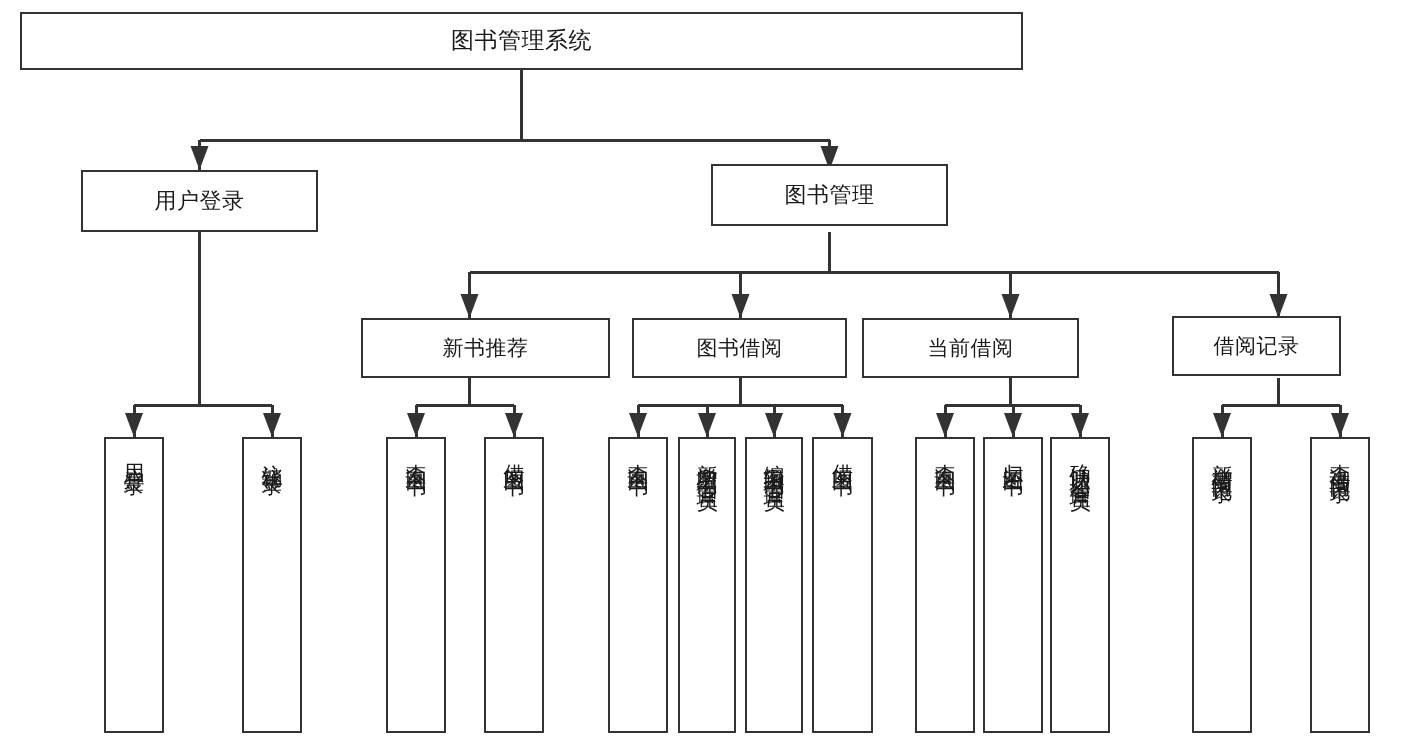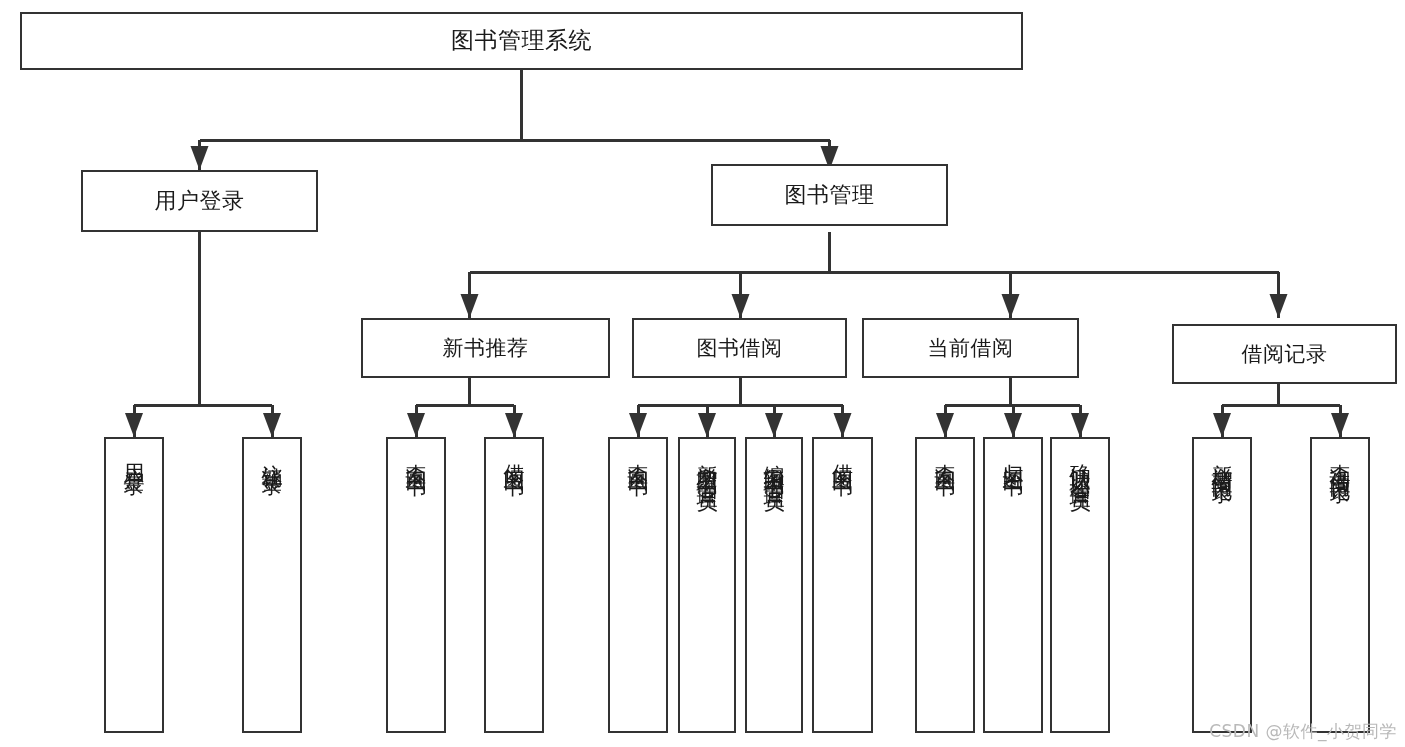--- a/index.html
+++ b/index.html
@@ -137,21 +137,21 @@
       </div>
       <div class="node lvl3" style="left: 361px; top: 318px; width: 249px; height: 60px;">
         <span class="node-label">新书推荐</span>
       </div>
       <div class="node lvl3" style="left: 632px; top: 318px; width: 215px; height: 60px;">
         <span class="node-label">图书借阅</span>
       </div>
       <div class="node lvl3" style="left: 862px; top: 318px; width: 217px; height: 60px;">
         <span class="node-label">当前借阅</span>
       </div>
-      <div class="node lvl3" style="left: 1172px; top: 324px; width: 225px; height: 60px;">
+      <div class="node lvl3" style="left: 1172px; top: 316px; width: 169px; height: 60px;">
         <span class="node-label">借阅记录</span>
       </div>
       <div class="node leaf" style="left: 104px; top: 437px; width: 60px; height: 296px;">
         <span class="node-label">用户登录</span>
       </div>
       <div class="node leaf" style="left: 242px; top: 437px; width: 60px; height: 296px;">
         <span class="node-label">注销登录</span>
       </div>
       <div class="node leaf" style="left: 386px; top: 437px; width: 60px; height: 296px;">
         <span class="node-label">查询图书</span>
@@ -180,14 +180,13 @@
       <div class="node leaf" style="left: 1050px; top: 437px; width: 60px; height: 296px;">
         <span class="node-label">确认归还（管理员）</span>
       </div>
       <div class="node leaf" style="left: 1192px; top: 437px; width: 60px; height: 296px;">
         <span class="node-label">新增借阅记录</span>
       </div>
       <div class="node leaf" style="left: 1310px; top: 437px; width: 60px; height: 296px;">
         <span class="node-label">查询借阅记录</span>
       </div>
     </div>
-  <div class="watermark">CSDN @软件_小贺同学</div>
 </div>
 
 </body></html>

